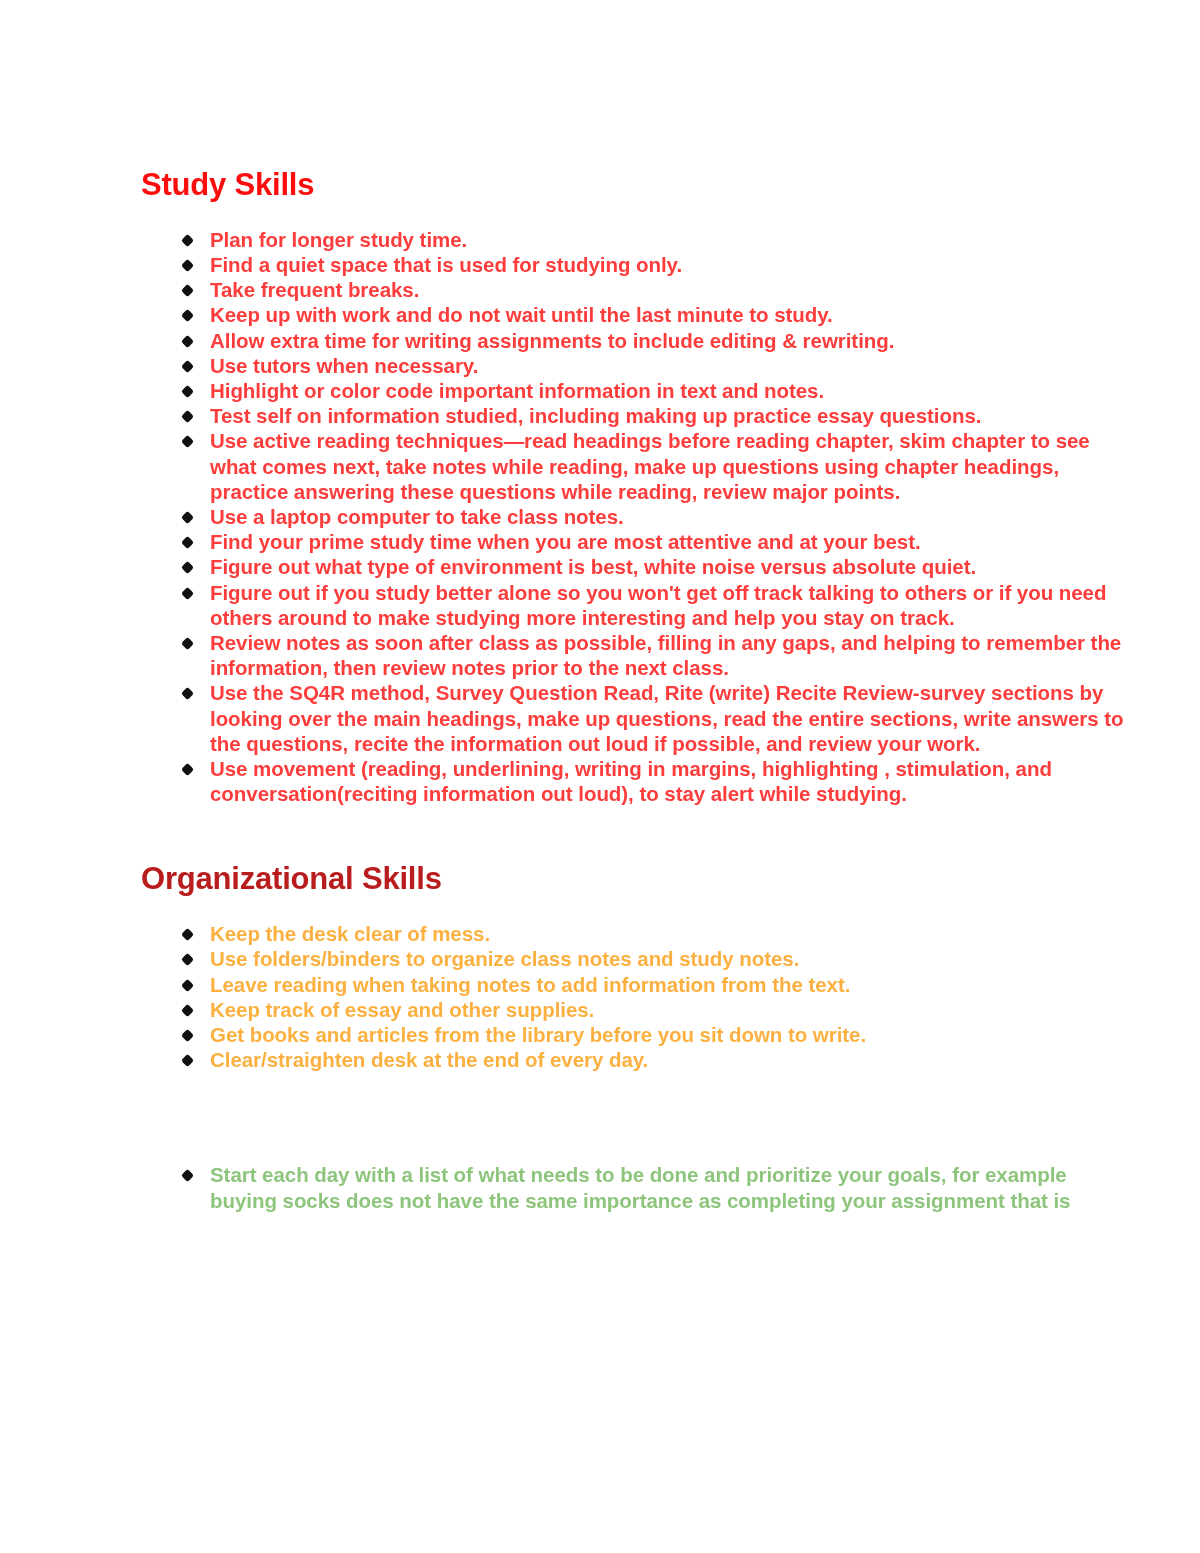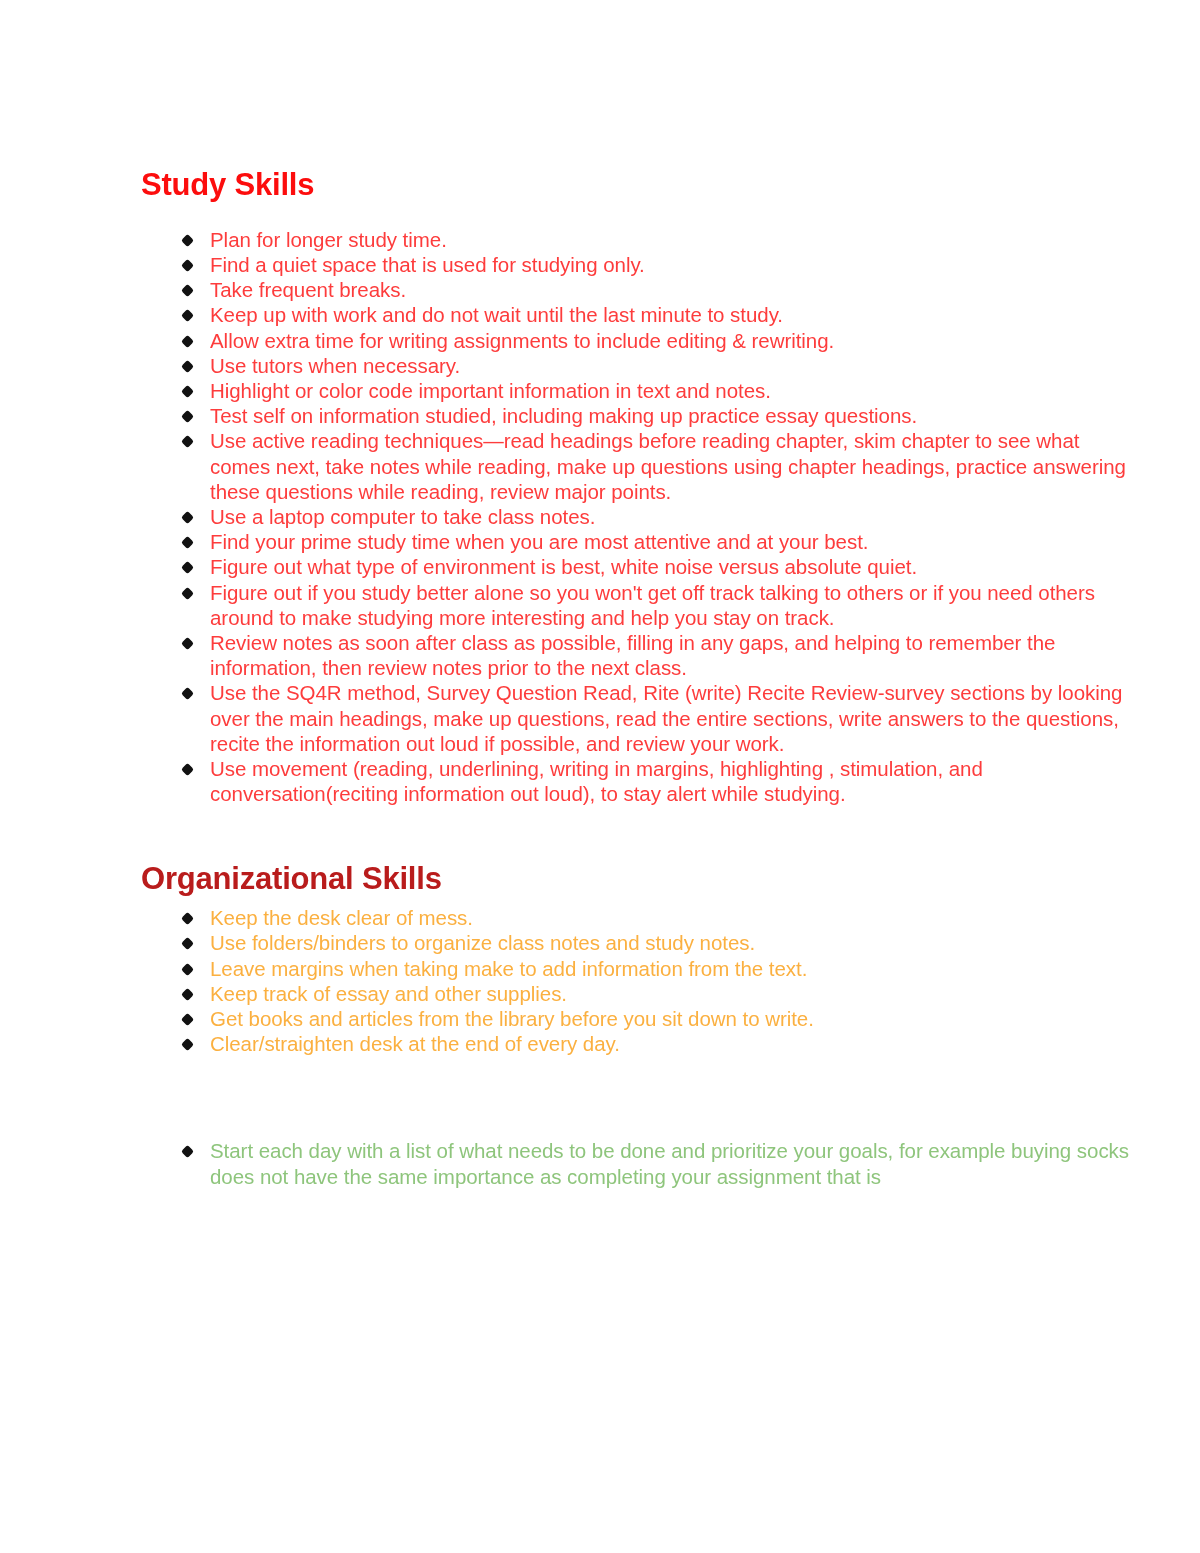--- a/index.html
+++ b/index.html
@@ -48,24 +48,25 @@
     font-size: 31px;
     color: #5faa50;
     padding-top: 120px;
   }
 
   
   ul.doc-list {
     list-style: none;
     margin: 0;
     padding: 0;
+    font-weight: bold;
   }
   ul.list-study  { margin-top: 24px; }
-  ul.list-org    { margin-top: 8px; }
-  ul.list-time   { margin-top: 20px; }
+  ul.list-org    { margin-top: 24px; }
+  ul.list-time   { margin-top: 28px; }
 
   li.doc-item {
     position: relative;
     padding-left: 69px;
     margin: 0 0 0 0;
     font-size: 20.5px;
     font-stretch: condensed;
     line-height: 25.2px;
     letter-spacing: -0.05px;
   }
@@ -182,21 +183,21 @@
     <li class="doc-item">
       <span class="bullet-glyph"></span>
       <span class="item-text">Keep the desk clear of mess.</span>
     </li>
     <li class="doc-item">
       <span class="bullet-glyph"></span>
       <span class="item-text">Use folders/binders to organize class notes and study notes.</span>
     </li>
     <li class="doc-item">
       <span class="bullet-glyph"></span>
-      <span class="item-text">Leave margins when taking make to add information from the text.</span>
+      <span class="item-text">Leave reading when taking notes to add information from the text.</span>
     </li>
     <li class="doc-item">
       <span class="bullet-glyph"></span>
       <span class="item-text">Keep track of essay and other supplies.</span>
     </li>
     <li class="doc-item">
       <span class="bullet-glyph"></span>
       <span class="item-text">Get books and articles from the library before you sit down to write.</span>
     </li>
     <li class="doc-item">

